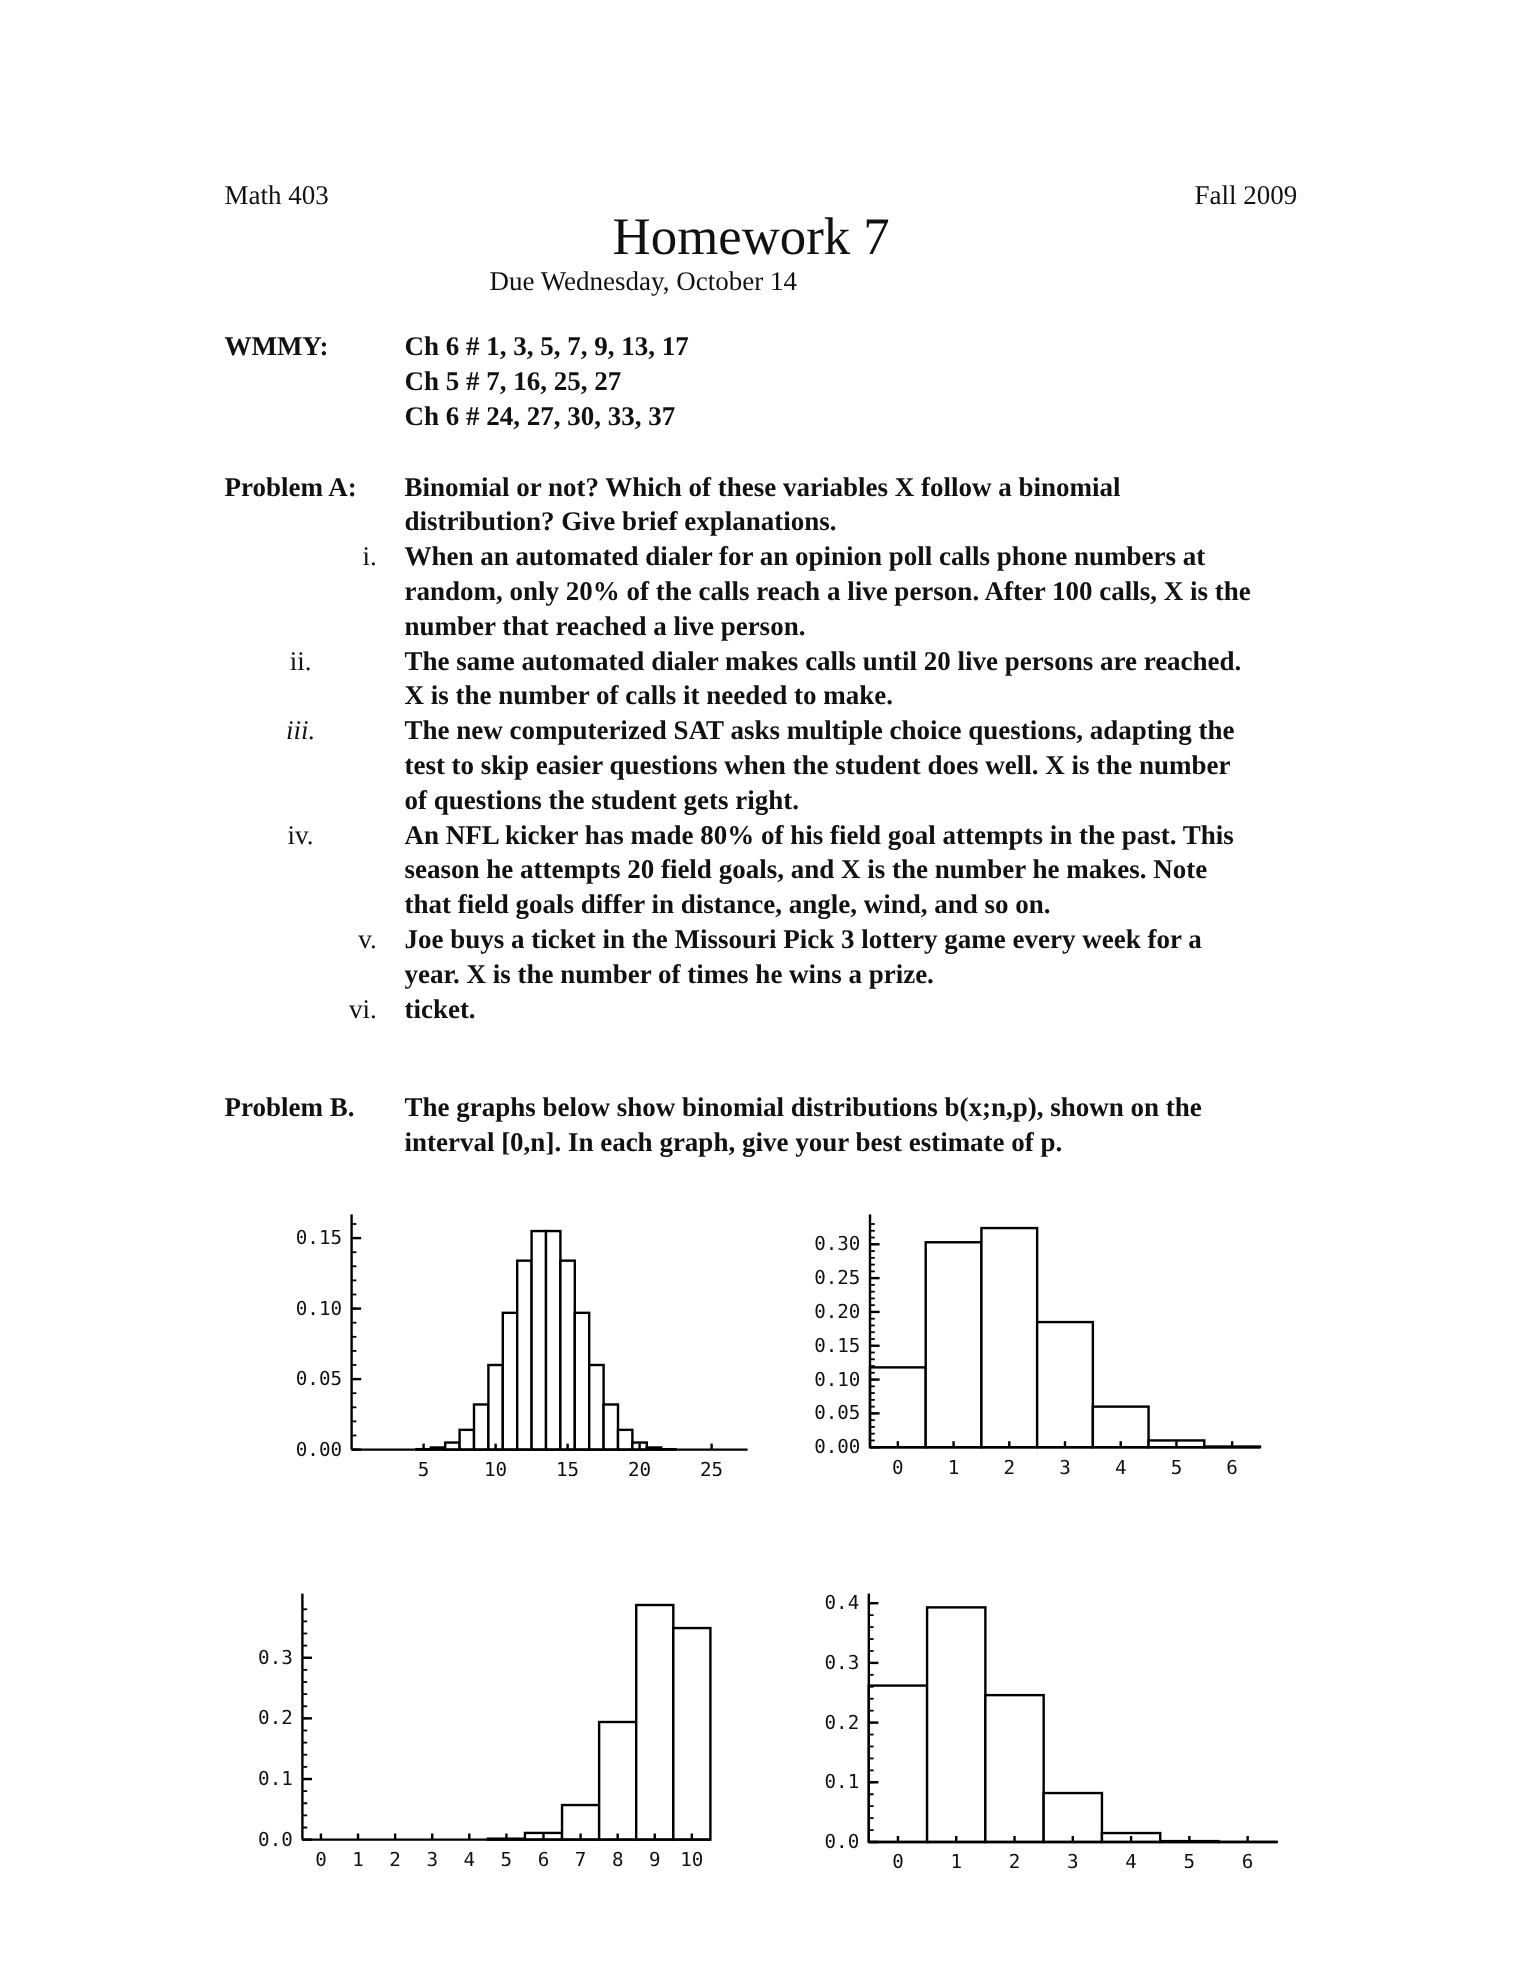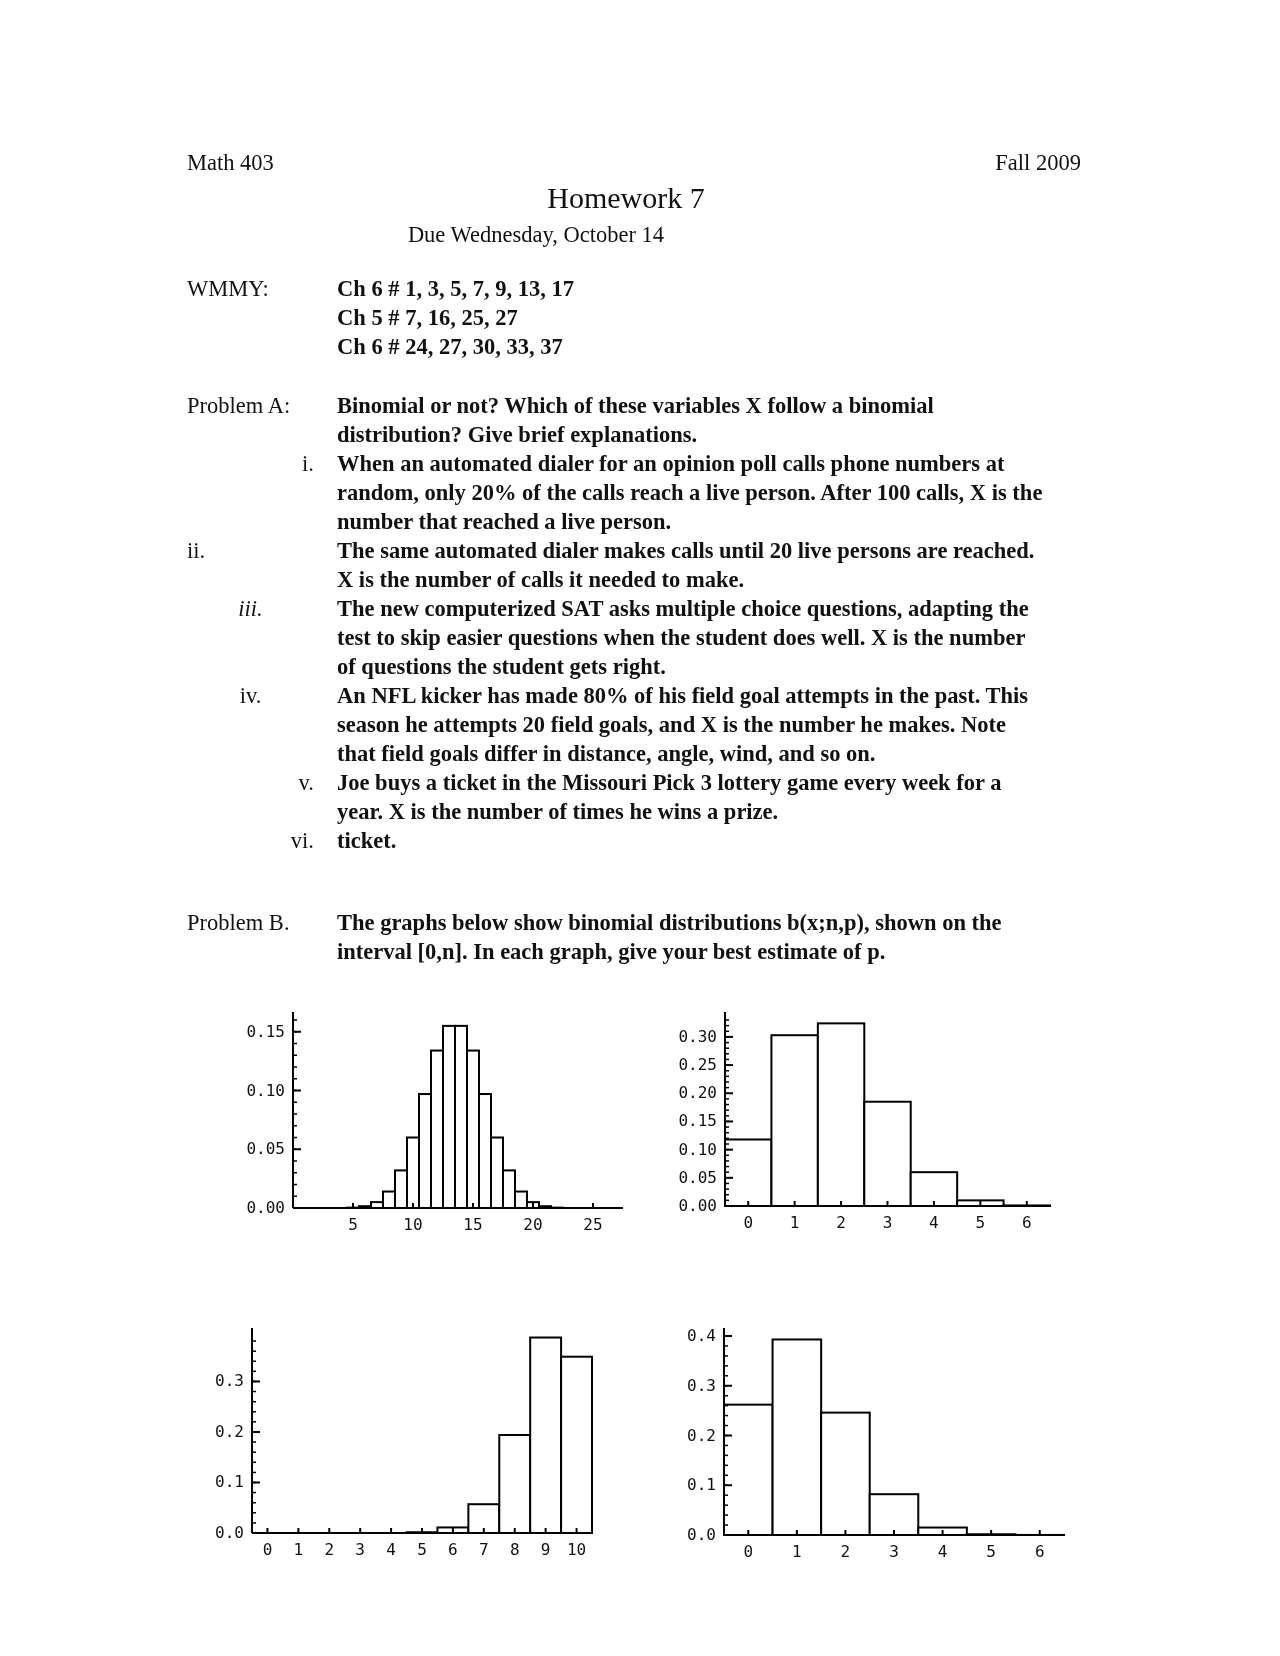--- a/index.html
+++ b/index.html
@@ -2,23 +2,23 @@
 <html><head>
 <meta charset="utf-8">
 <style>
   html, body { margin: 0; padding: 0; background: #ffffff; }
   body { width: 1280px; height: 1656px; position: relative; overflow: hidden;
          font-family: "Liberation Serif", "DejaVu Serif", serif; color: #111; }
   .abs { position: absolute; }
   .txt { font-size: 22.5px; line-height: 29px; white-space: nowrap; }
   .hdr-left { left: 187px; top: 148px; text-align: right; }
   .hdr-right { right: 199px; top: 148px; }
-  .title { left: 0; width: 1252px; text-align: center; top: 176px; font-size: 30px; line-height: 44px; }
+  .title { left: 0; width: 1252px; text-align: center; top: 176px; font-size: 44px; line-height: 44px; }
   .subtitle { left: 0; width: 1072px; text-align: center; top: 220px; }
-  .label-col { left: 187px; }
+  .label-col { left: 187px; font-weight: bold; }
   .body-col { left: 337px; font-weight: bold; }
   .lines div { height: 29px; }
   svg text { font-family: "DejaVu Sans Mono", "Liberation Mono", monospace; font-size: 16px; fill: #111; }
 </style>
 </head>
 <body>
 
 <div class="abs txt hdr-left">Math 403</div>
 <div class="abs txt hdr-right">Fall 2009</div>
 <div class="abs title">Homework 7</div>
@@ -37,21 +37,21 @@
   <div>distribution?  Give brief explanations.</div>
 </div>
 
 <div id="items">
     <div class="abs txt" style="left: 187px; width: 127px; text-align: right; top: 449px;">i.</div>
     <div class="abs txt body-col lines" style="top: 449px;">
       <div>When an automated dialer for an opinion poll calls phone numbers at</div>
       <div>random, only 20% of the calls reach a live person.  After 100 calls, X is the</div>
       <div>number that reached a live person.</div>
     </div>
-    <div class="abs txt" style="left: 187px; width: 127px; text-align: left; top: 536px;">ii.</div>
+    <div class="abs txt" style="left: 187px; width: 127px; text-align: center; top: 536px;">ii.</div>
     <div class="abs txt body-col lines" style="top: 536px;">
       <div>The same automated dialer makes calls until 20 live persons are reached.</div>
       <div>X is the number of calls it needed to make.</div>
     </div>
     <div class="abs txt" style="left: 187px; width: 127px; text-align: center; top: 594px; font-style: italic;">iii.</div>
     <div class="abs txt body-col lines" style="top: 594px;">
       <div>The new computerized SAT asks multiple choice questions, adapting the</div>
       <div>test to skip easier questions when the student does well.  X is the number</div>
       <div>of questions the student gets right.</div>
     </div>

